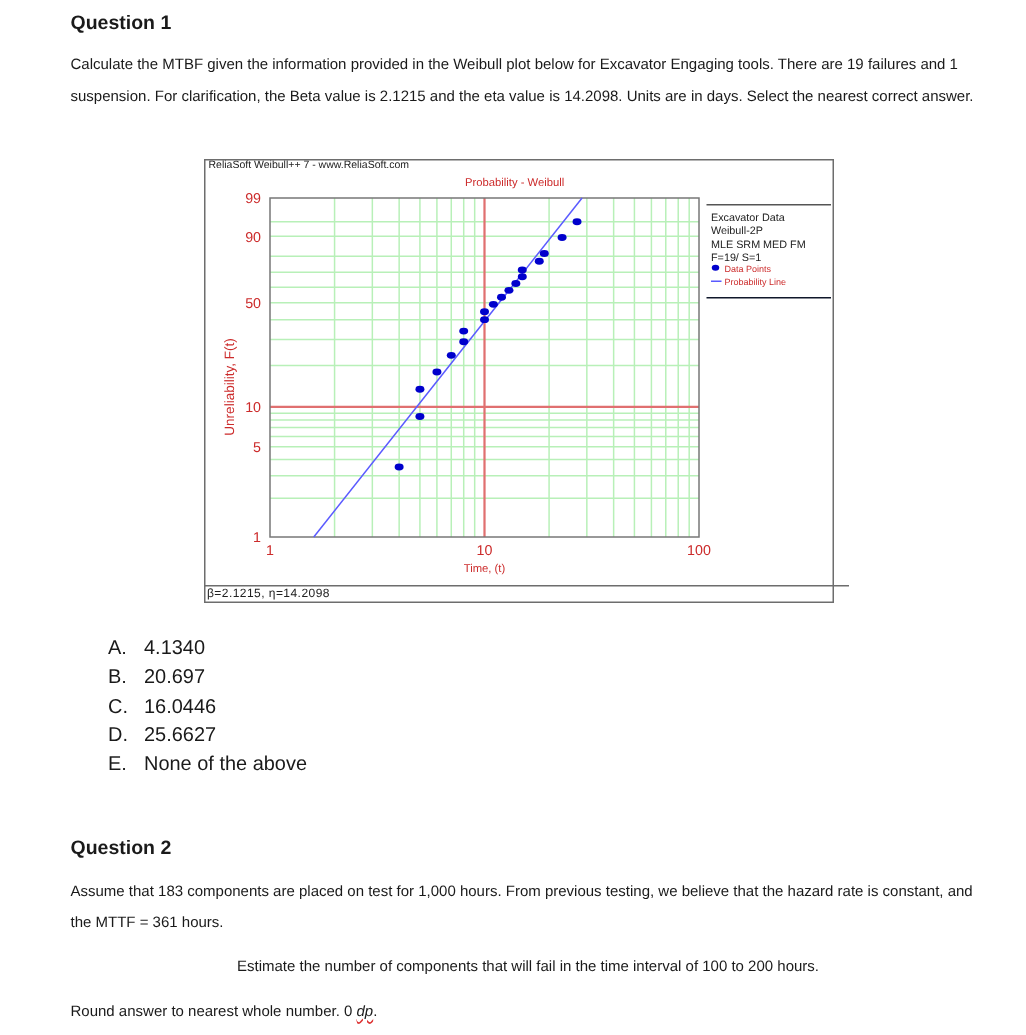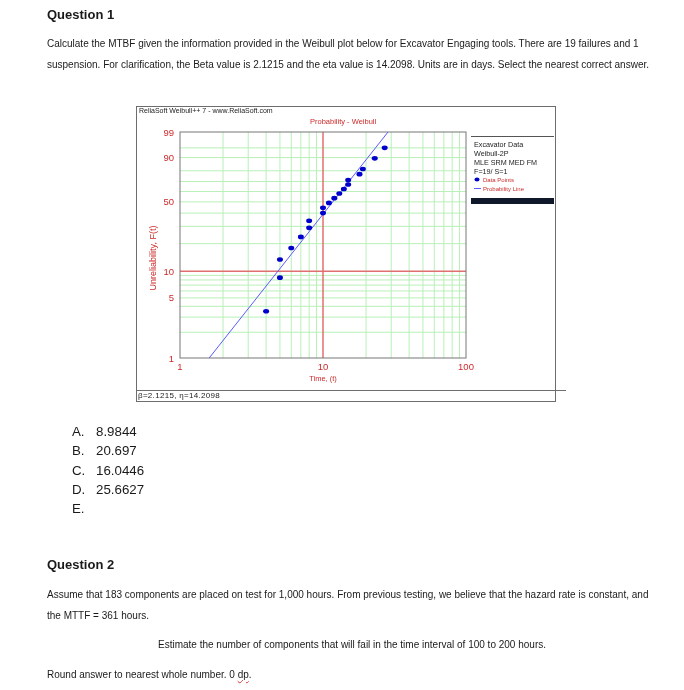--- a/index.html
+++ b/index.html
@@ -10,24 +10,24 @@
   .opts { position:absolute; left:72px; top:422px; font-size:13.3px; line-height:19.3px; }
   .opt { display:flex; }
   .opt .l { width:24px; }
   .chart { position:absolute; left:136px; top:106px; width:418px; height:294px;
            border:1px solid #6d6d6d; background:#fff; }
   .chart .hdr { position:absolute; left:2px; top:0px; font-size:7px; color:#222; }
   .footer-bar { position:absolute; left:136px; top:390px; width:430px; height:10px;
            border-top:1px solid #6d6d6d; font-size:8px; color:#222; }
   .footer-bar span { position:absolute; left:2px; top:0px; letter-spacing:0.3px; }
   .legend { position:absolute; left:471px; top:136px; width:80px; border-top:1px solid #555;
-            border-bottom:6px solid #0f172a; padding:3px 0 4px 3px; font-size:7.2px; line-height:9px; color:#222; }
+            border-bottom:1px solid #0f172a; padding:3px 0 4px 3px; font-size:7.2px; line-height:9px; color:#222; }
   .legend .pt { color:#cc2b2b; font-size:6px; display:flex; align-items:center; }
   .legend .pt i { display:inline-block; width:9px; }
-  .dp { text-decoration: underline wavy #d33; text-decoration-thickness:1px; }
+  .dp { text-decoration: underline wavy #d33; text-decoration-thickness:1px;font-style:italic; }
 </style>
 </head>
 <body>
 
 <div class="q-title" style="top:7px;">Question 1</div>
 <div class="para" style="top:34px;">Calculate the MTBF given the information provided in the Weibull plot below for Excavator Engaging tools. There are 19 failures and 1 suspension. For clarification, the Beta value is 2.1215 and the eta value is 14.2098. Units are in days. Select the nearest correct answer.</div>
 
 <div class="chart">
   <div class="hdr">ReliaSoft Weibull++ 7 - www.ReliaSoft.com</div>
 </div>
@@ -132,36 +132,37 @@
   </div>
 </div>
 
 <div class="footer-bar">
   <span>β=2.1215, η=14.2098</span>
 </div>
 
 <div class="opts">
   <div class="opt">
       <span class="l">A.</span>
-      <span>8.9844</span>
+      <span>4.1340</span>
     </div>
   <div class="opt">
       <span class="l">B.</span>
       <span>20.697</span>
     </div>
   <div class="opt">
       <span class="l">C.</span>
       <span>16.0446</span>
     </div>
   <div class="opt">
       <span class="l">D.</span>
       <span>25.6627</span>
     </div>
   <div class="opt">
       <span class="l">E.</span>
+      <span>None of the above</span>
     </div>
 </div>
 
 <div class="q-title" style="top:557px;">Question 2</div>
 <div class="para" style="top:585px;">Assume that 183 components are placed on test for 1,000 hours.  From previous testing, we believe that the hazard rate is constant, and the MTTF = 361 hours.</div>
 <div class="para" style="top:635px;text-align:center;">Estimate the number of components that will fail in the time interval of 100 to 200 hours.</div>
 <div class="para" style="top:665px;">
   <span>Round answer to nearest whole number. 0 </span><span class="dp">dp</span><span>.</span>
 </div>
 

